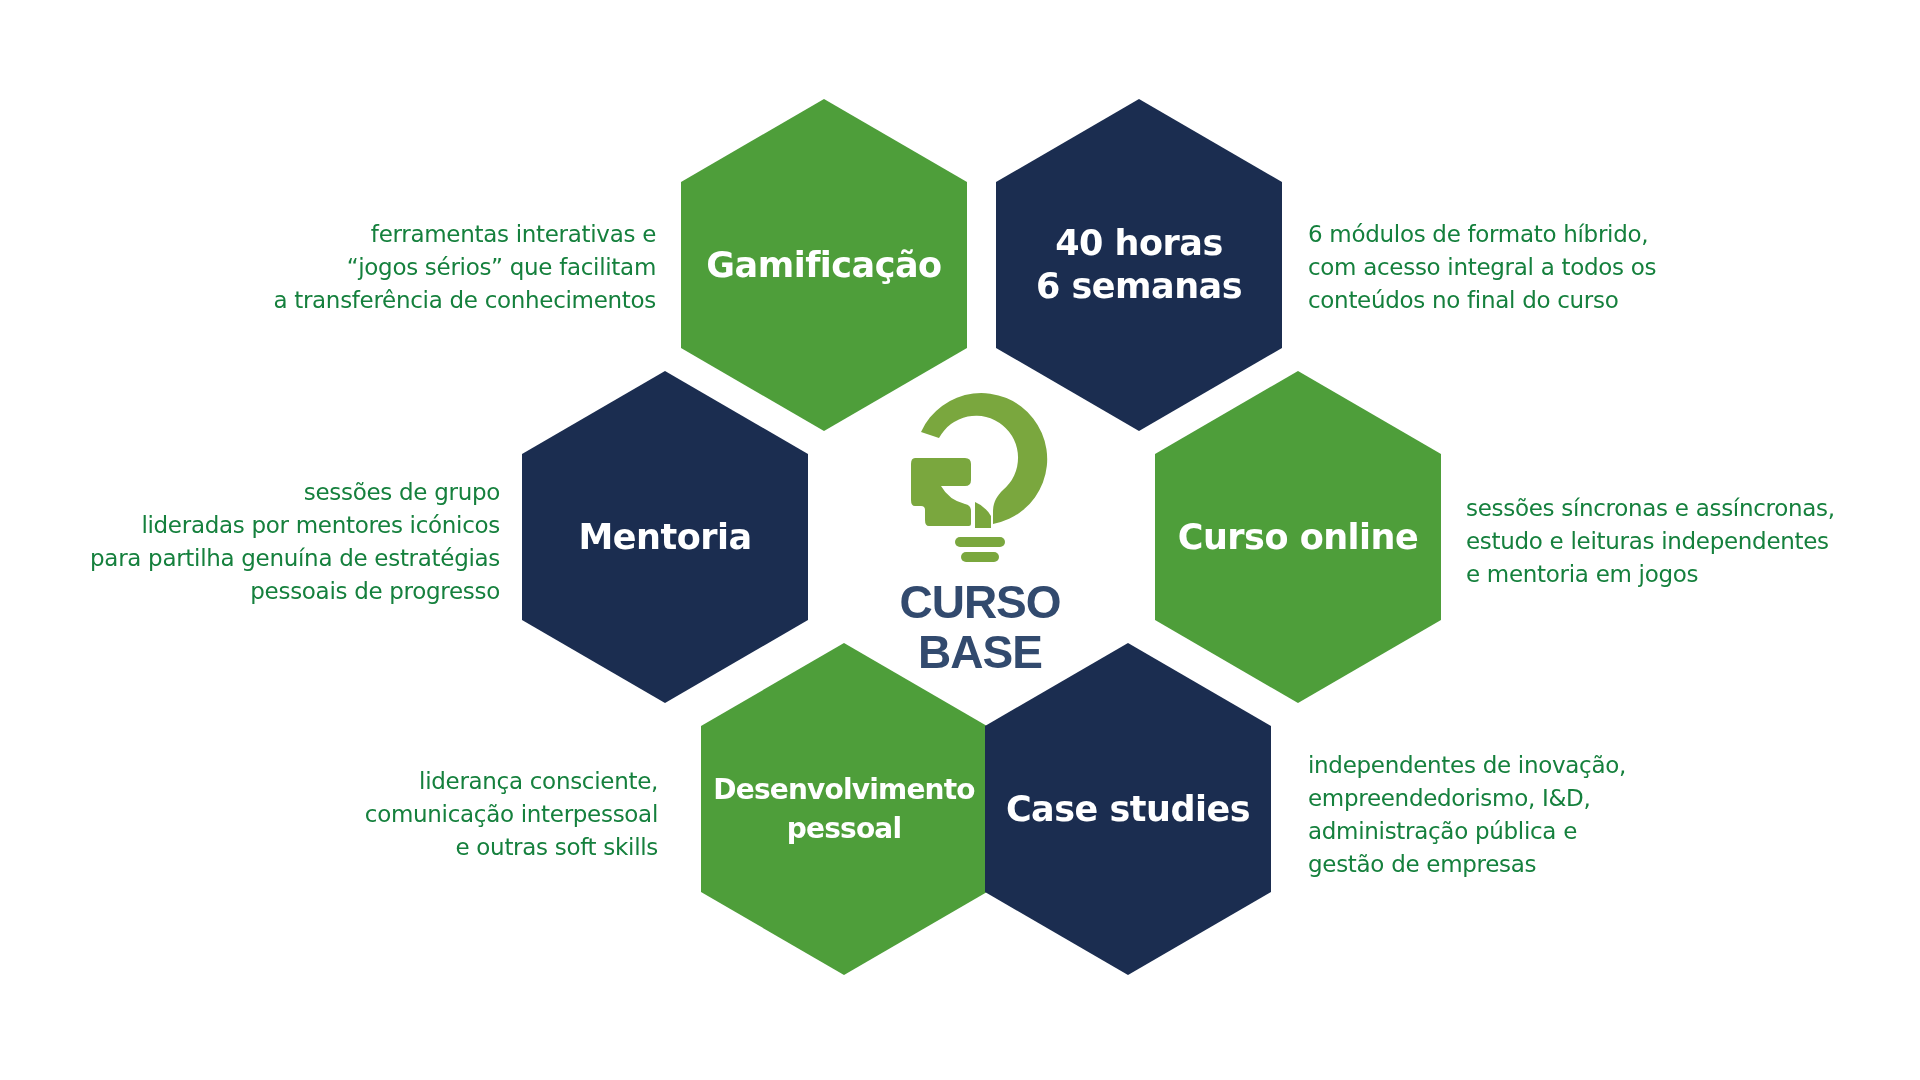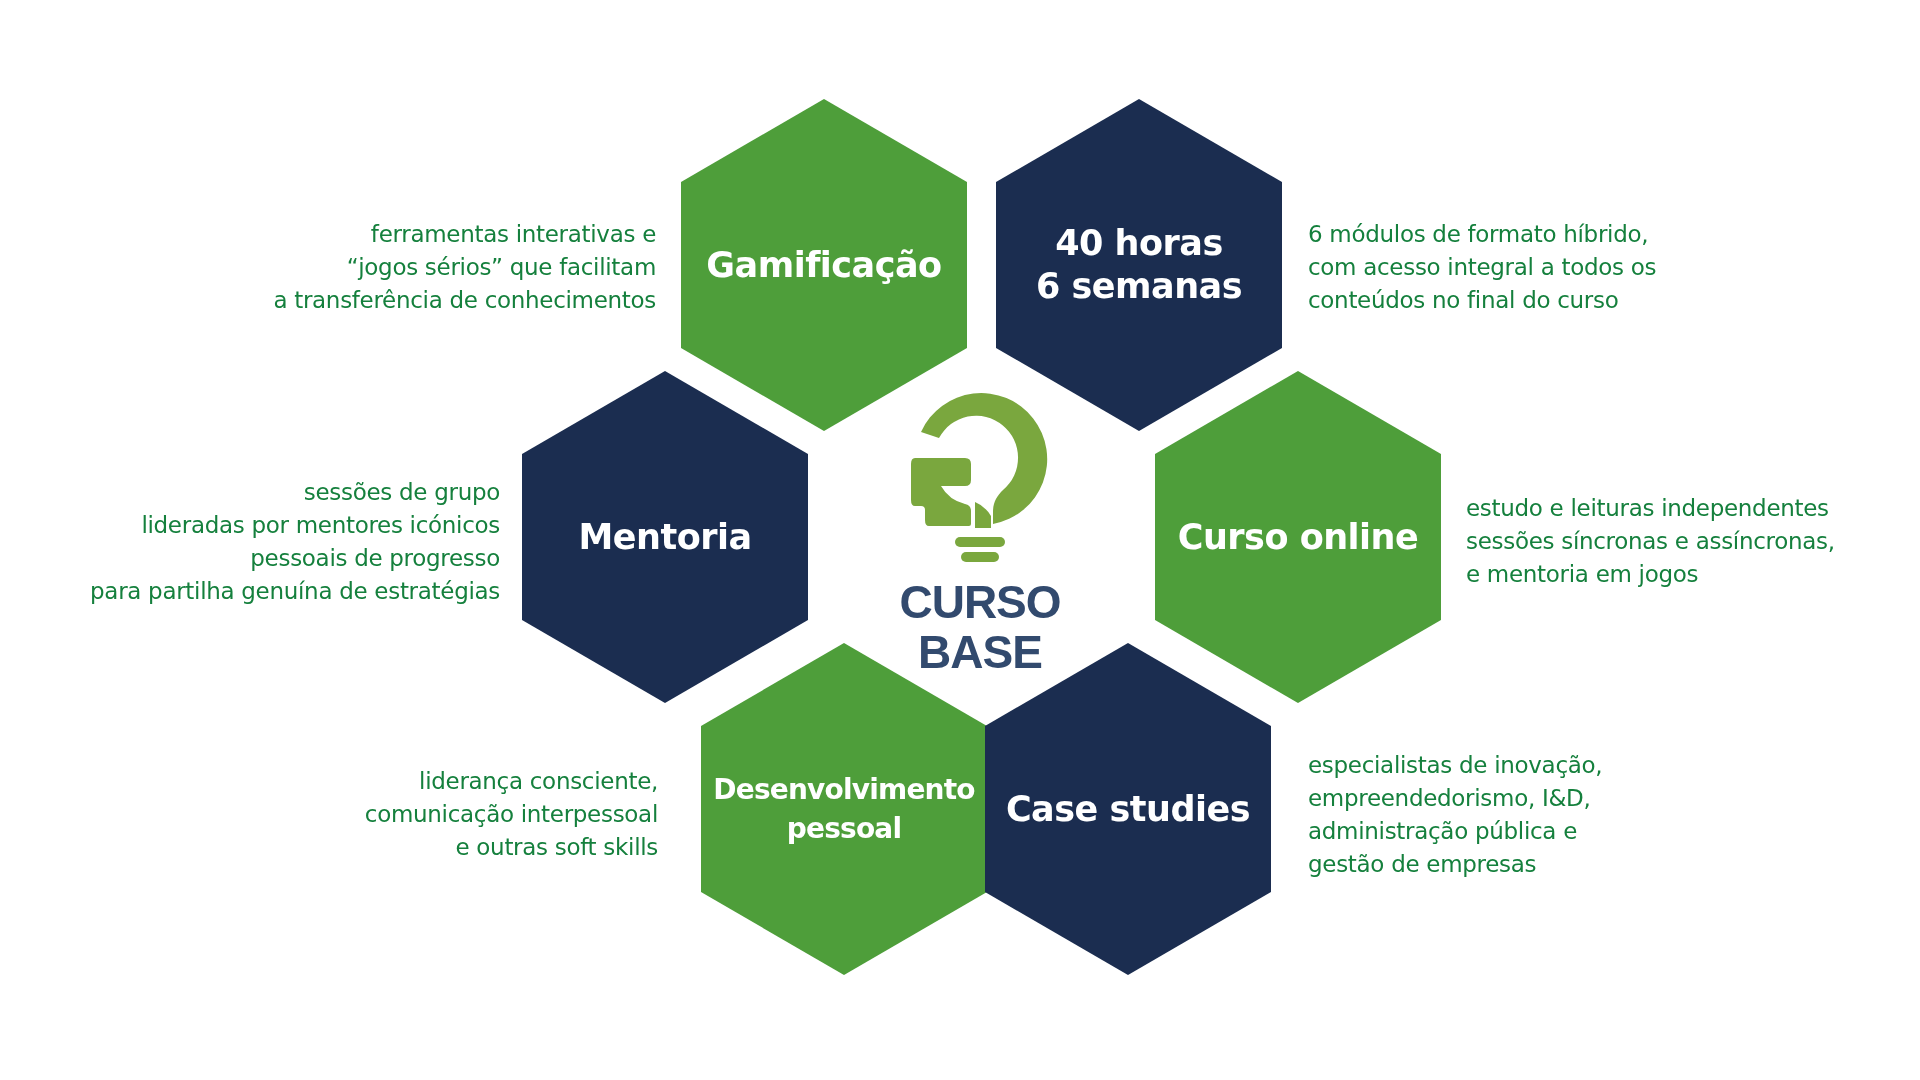--- a/index.html
+++ b/index.html
@@ -61,32 +61,32 @@
 </div>
 
 <div class="hex navy" style="left:522px; top:371px;">
   <span class="label big">
     <span class="line">Mentoria</span>
   </span>
 </div>
 <div class="desc right" style="right:1420px; top:476px;">
   <span class="line">sessões de grupo</span>
   <span class="line">lideradas por mentores icónicos</span>
+  <span class="line">para partilha genuína de estratégias</span>
   <span class="line">pessoais de progresso</span>
-  <span class="line">para partilha genuína de estratégias</span>
 </div>
 
 <div class="hex green" style="left:1155px; top:371px;">
   <span class="label big">
     <span class="line">Curso online</span>
   </span>
 </div>
 <div class="desc left" style="left:1466px; top:492px;">
+  <span class="line">sessões síncronas e assíncronas,</span>
   <span class="line">estudo e leituras independentes</span>
-  <span class="line">sessões síncronas e assíncronas,</span>
   <span class="line">e mentoria em jogos</span>
 </div>
 
 <div class="hex green" style="left:681px; top:643px;margin-left:20px;">
   <span class="label small">
     <span class="line">Desenvolvimento</span>
     <span class="line">pessoal</span>
   </span>
 </div>
 <div class="desc right" style="right:1262px; top:765px;">
@@ -94,21 +94,21 @@
   <span class="line">comunicação interpessoal</span>
   <span class="line">e outras soft skills</span>
 </div>
 
 <div class="hex navy" style="left:985px; top:643px;">
   <span class="label big">
     <span class="line">Case studies</span>
   </span>
 </div>
 <div class="desc left" style="left:1308px; top:749px;">
-  <span class="line">especialistas de inovação,</span>
+  <span class="line">independentes de inovação,</span>
   <span class="line">empreendedorismo, I&amp;D,</span>
   <span class="line">administração pública e</span>
   <span class="line">gestão de empresas</span>
 </div>
 
 <svg class="logo" viewBox="0 0 150 180" xmlns="http://www.w3.org/2000/svg">
   <g fill="#7aa73e">
 
     <path d="M16 40
              A 66 66 0 1 1 88 132

